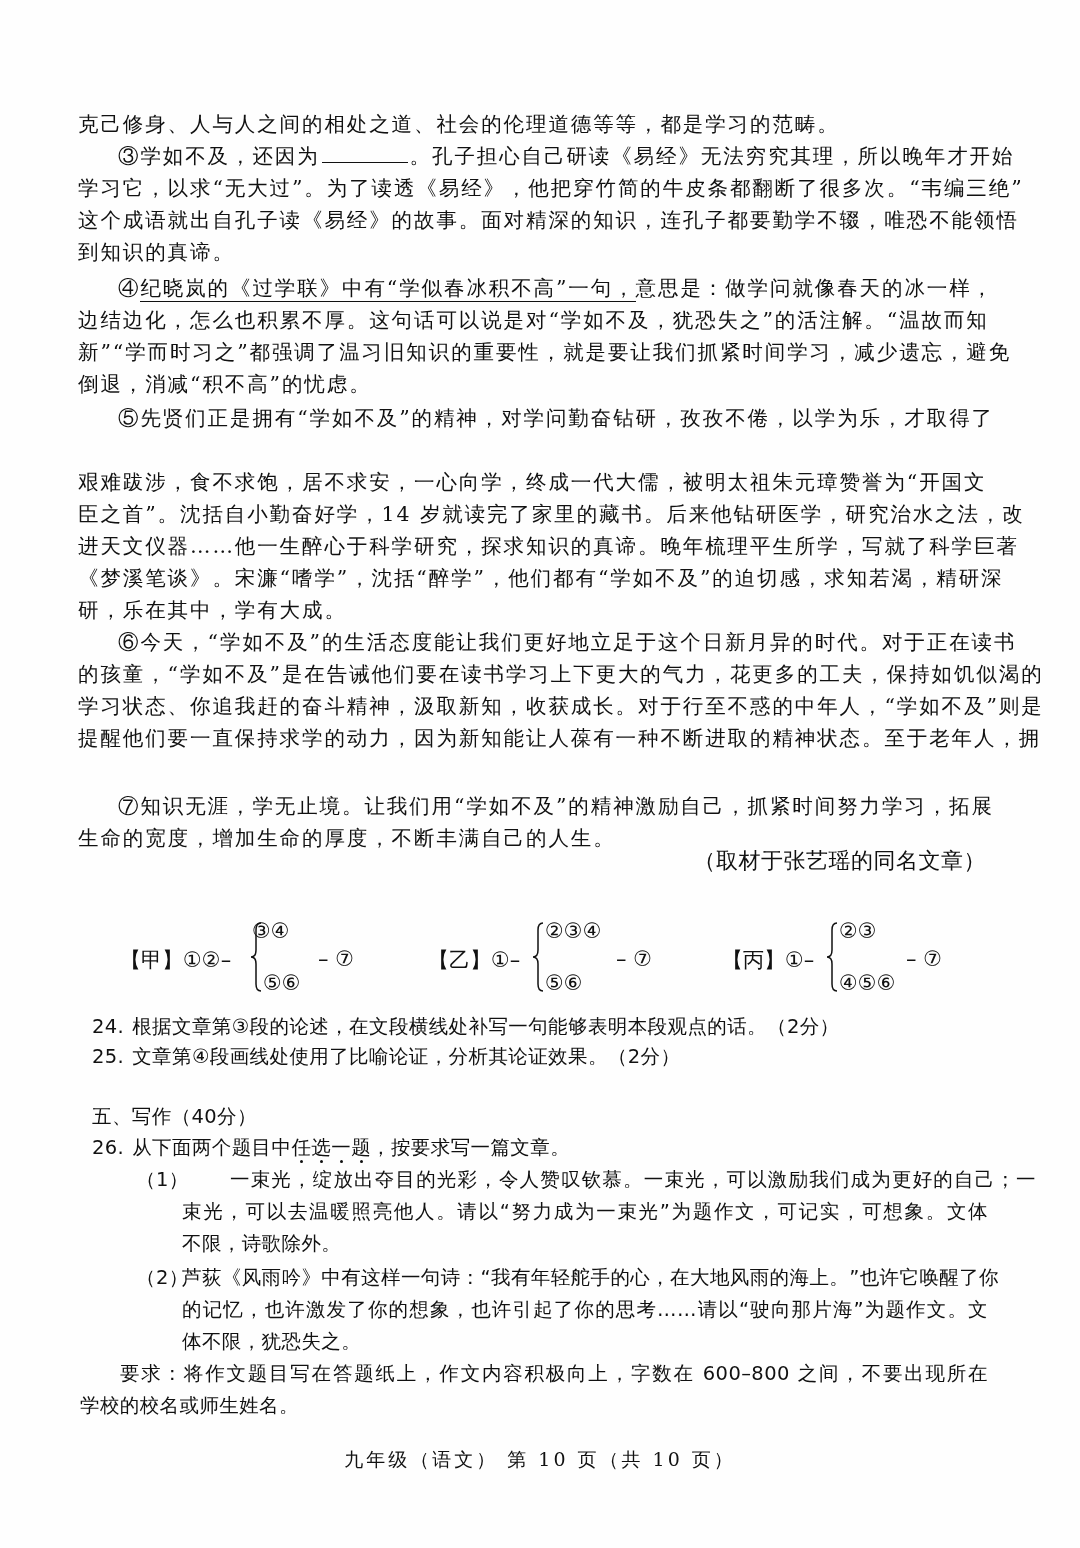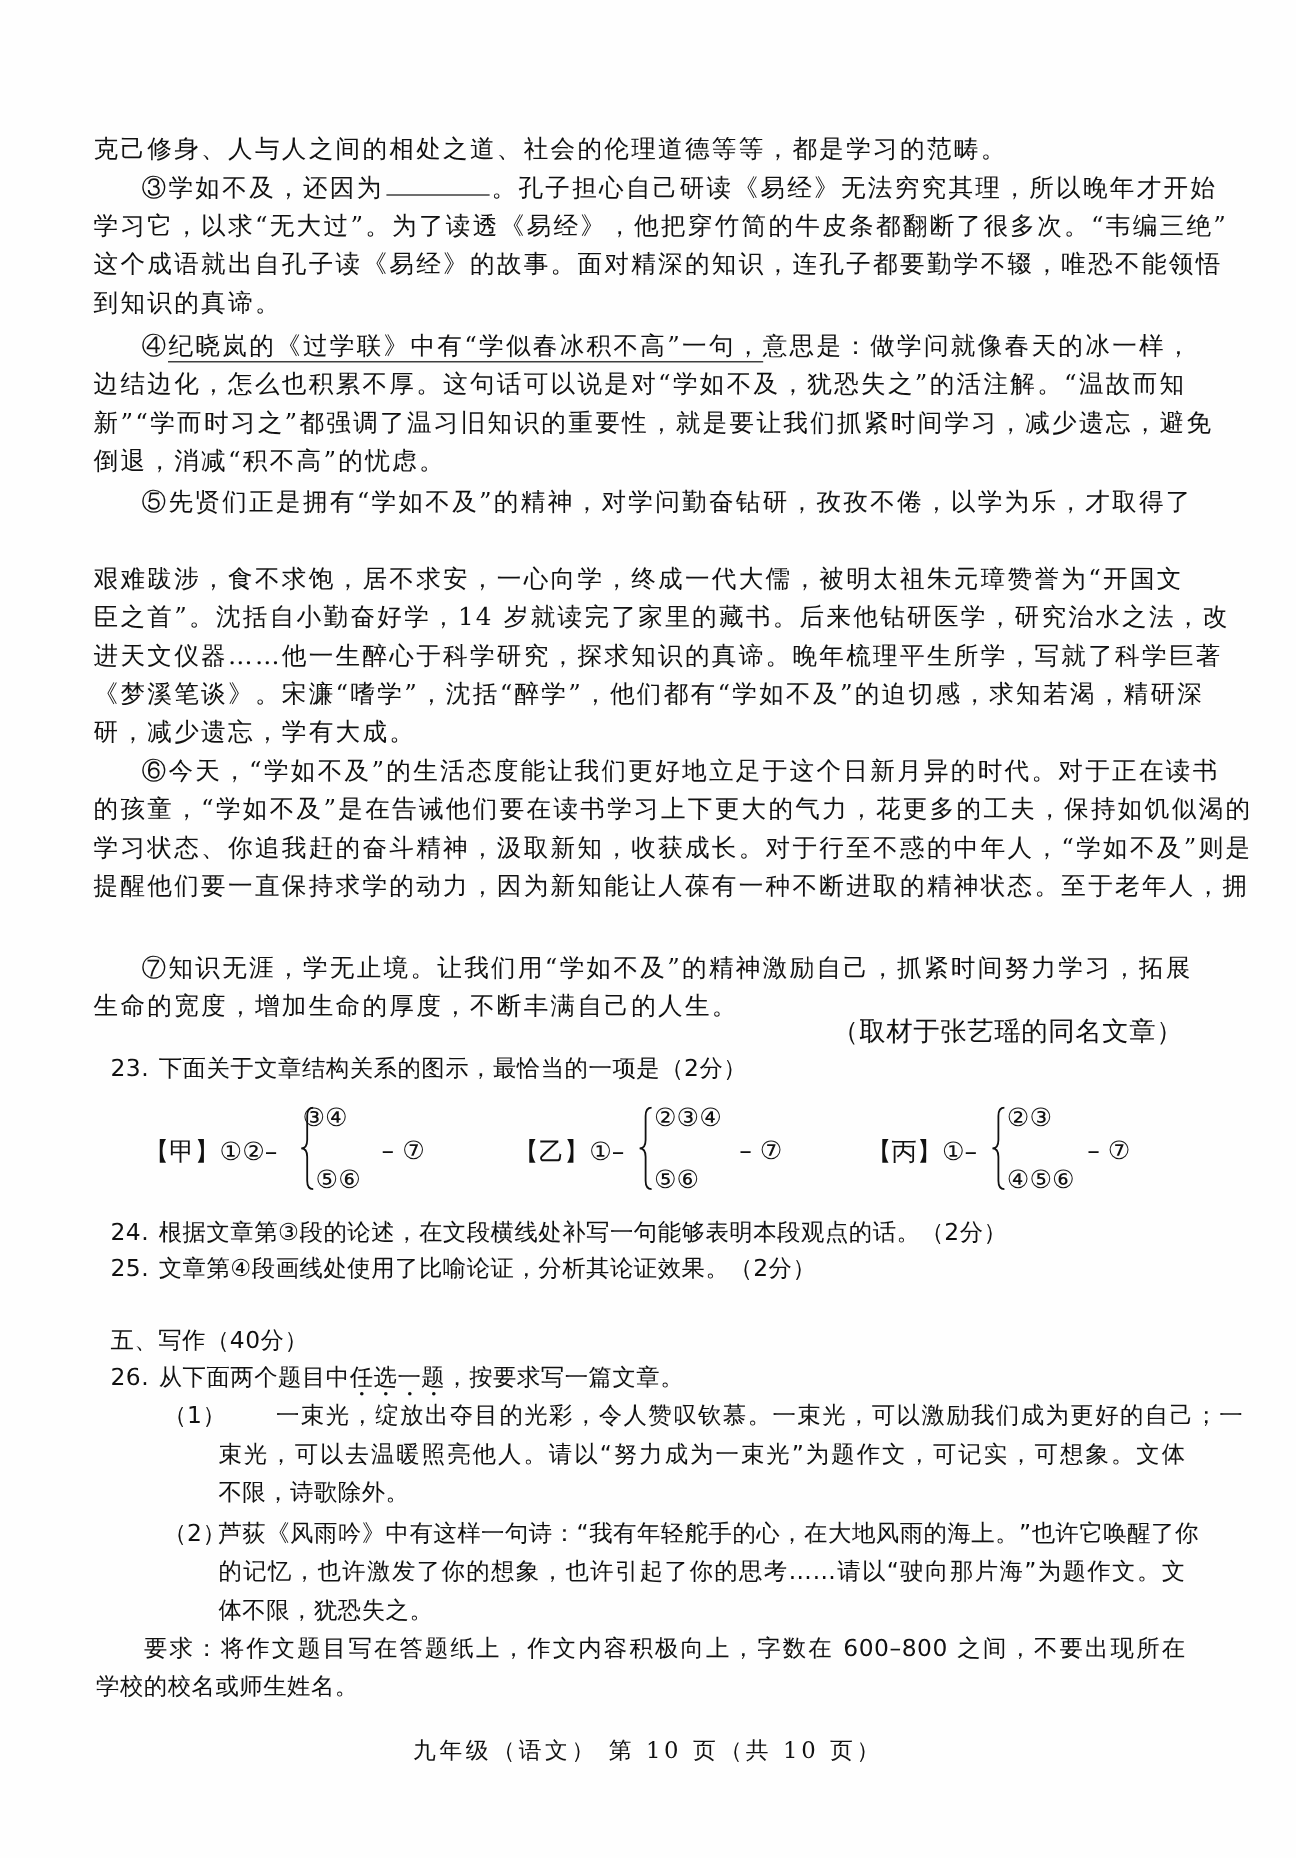--- a/index.html
+++ b/index.html
@@ -141,33 +141,32 @@
   <div class="line indent" style="top:272px;"><span>④</span><span class="underlined">纪晓岚的《过学联》中有“学似春冰积不高”一句，</span><span>意思是：做学问就像春天的冰一样，</span></div>
   <div class="line" style="top:304px;">边结边化，怎么也积累不厚。这句话可以说是对“学如不及，犹恐失之”的活注解。“温故而知</div>
   <div class="line" style="top:336px;">新”“学而时习之”都强调了温习旧知识的重要性，就是要让我们抓紧时间学习，减少遗忘，避免</div>
   <div class="line last" style="top:368px;">倒退，消减“积不高”的忧虑。</div>
 
   <div class="line indent" style="top:402px;">⑤先贤们正是拥有“学如不及”的精神，对学问勤奋钻研，孜孜不倦，以学为乐，才取得了</div>
   <div class="line" style="top:466px;">艰难跋涉，食不求饱，居不求安，一心向学，终成一代大儒，被明太祖朱元璋赞誉为“开国文</div>
   <div class="line" style="top:498px;">臣之首”。沈括自小勤奋好学，14 岁就读完了家里的藏书。后来他钻研医学，研究治水之法，改</div>
   <div class="line" style="top:530px;">进天文仪器……他一生醉心于科学研究，探求知识的真谛。晚年梳理平生所学，写就了科学巨著</div>
   <div class="line" style="top:562px;">《梦溪笔谈》。宋濂“嗜学”，沈括“醉学”，他们都有“学如不及”的迫切感，求知若渴，精研深</div>
-  <div class="line last" style="top:594px;">研，减少遗忘，学有大成。</div>
+  <div class="line last" style="top:594px;">研，乐在其中，学有大成。</div>
 
   <div class="line indent" style="top:626px;">⑥今天，“学如不及”的生活态度能让我们更好地立足于这个日新月异的时代。对于正在读书</div>
   <div class="line" style="top:658px;">的孩童，“学如不及”是在告诫他们要在读书学习上下更大的气力，花更多的工夫，保持如饥似渴的</div>
   <div class="line" style="top:690px;">学习状态、你追我赶的奋斗精神，汲取新知，收获成长。对于行至不惑的中年人，“学如不及”则是</div>
   <div class="line" style="top:722px;">提醒他们要一直保持求学的动力，因为新知能让人葆有一种不断进取的精神状态。至于老年人，拥</div>
 
   <div class="line indent" style="top:790px;">⑦知识无涯，学无止境。让我们用“学如不及”的精神激励自己，抓紧时间努力学习，拓展</div>
   <div class="line last" style="top:822px;">生命的宽度，增加生命的厚度，不断丰满自己的人生。</div>
 
   <div class="source">（取材于张艺瑶的同名文章）</div>
 
-  <div class="q" style="top:875px;"><span class="num">23.</span><span>下面关于文章结构关系的图示，最恰当的一项是（2分）</span></div>
 
   <div class="opt" style="left:120px; width:260px;">
     <span class="lbl"><span>【甲】</span><span>①②–</span></span>
     <svg class="brace" style="left:130px;" viewBox="0 0 12 70">
       <path d="M11 1 Q6 1 6 8 L6 28 Q6 35 1 35 Q6 35 6 42 L6 62 Q6 69 11 69" fill="none" stroke="#111" stroke-width="1.5"></path>
     </svg>
     <span class="upper" style="left:132px;text-align:center;">③④</span>
     <span class="lower" style="left:143px;">⑤⑥</span>
     <span class="tail" style="left:198px;">– ⑦</span>
   </div>

